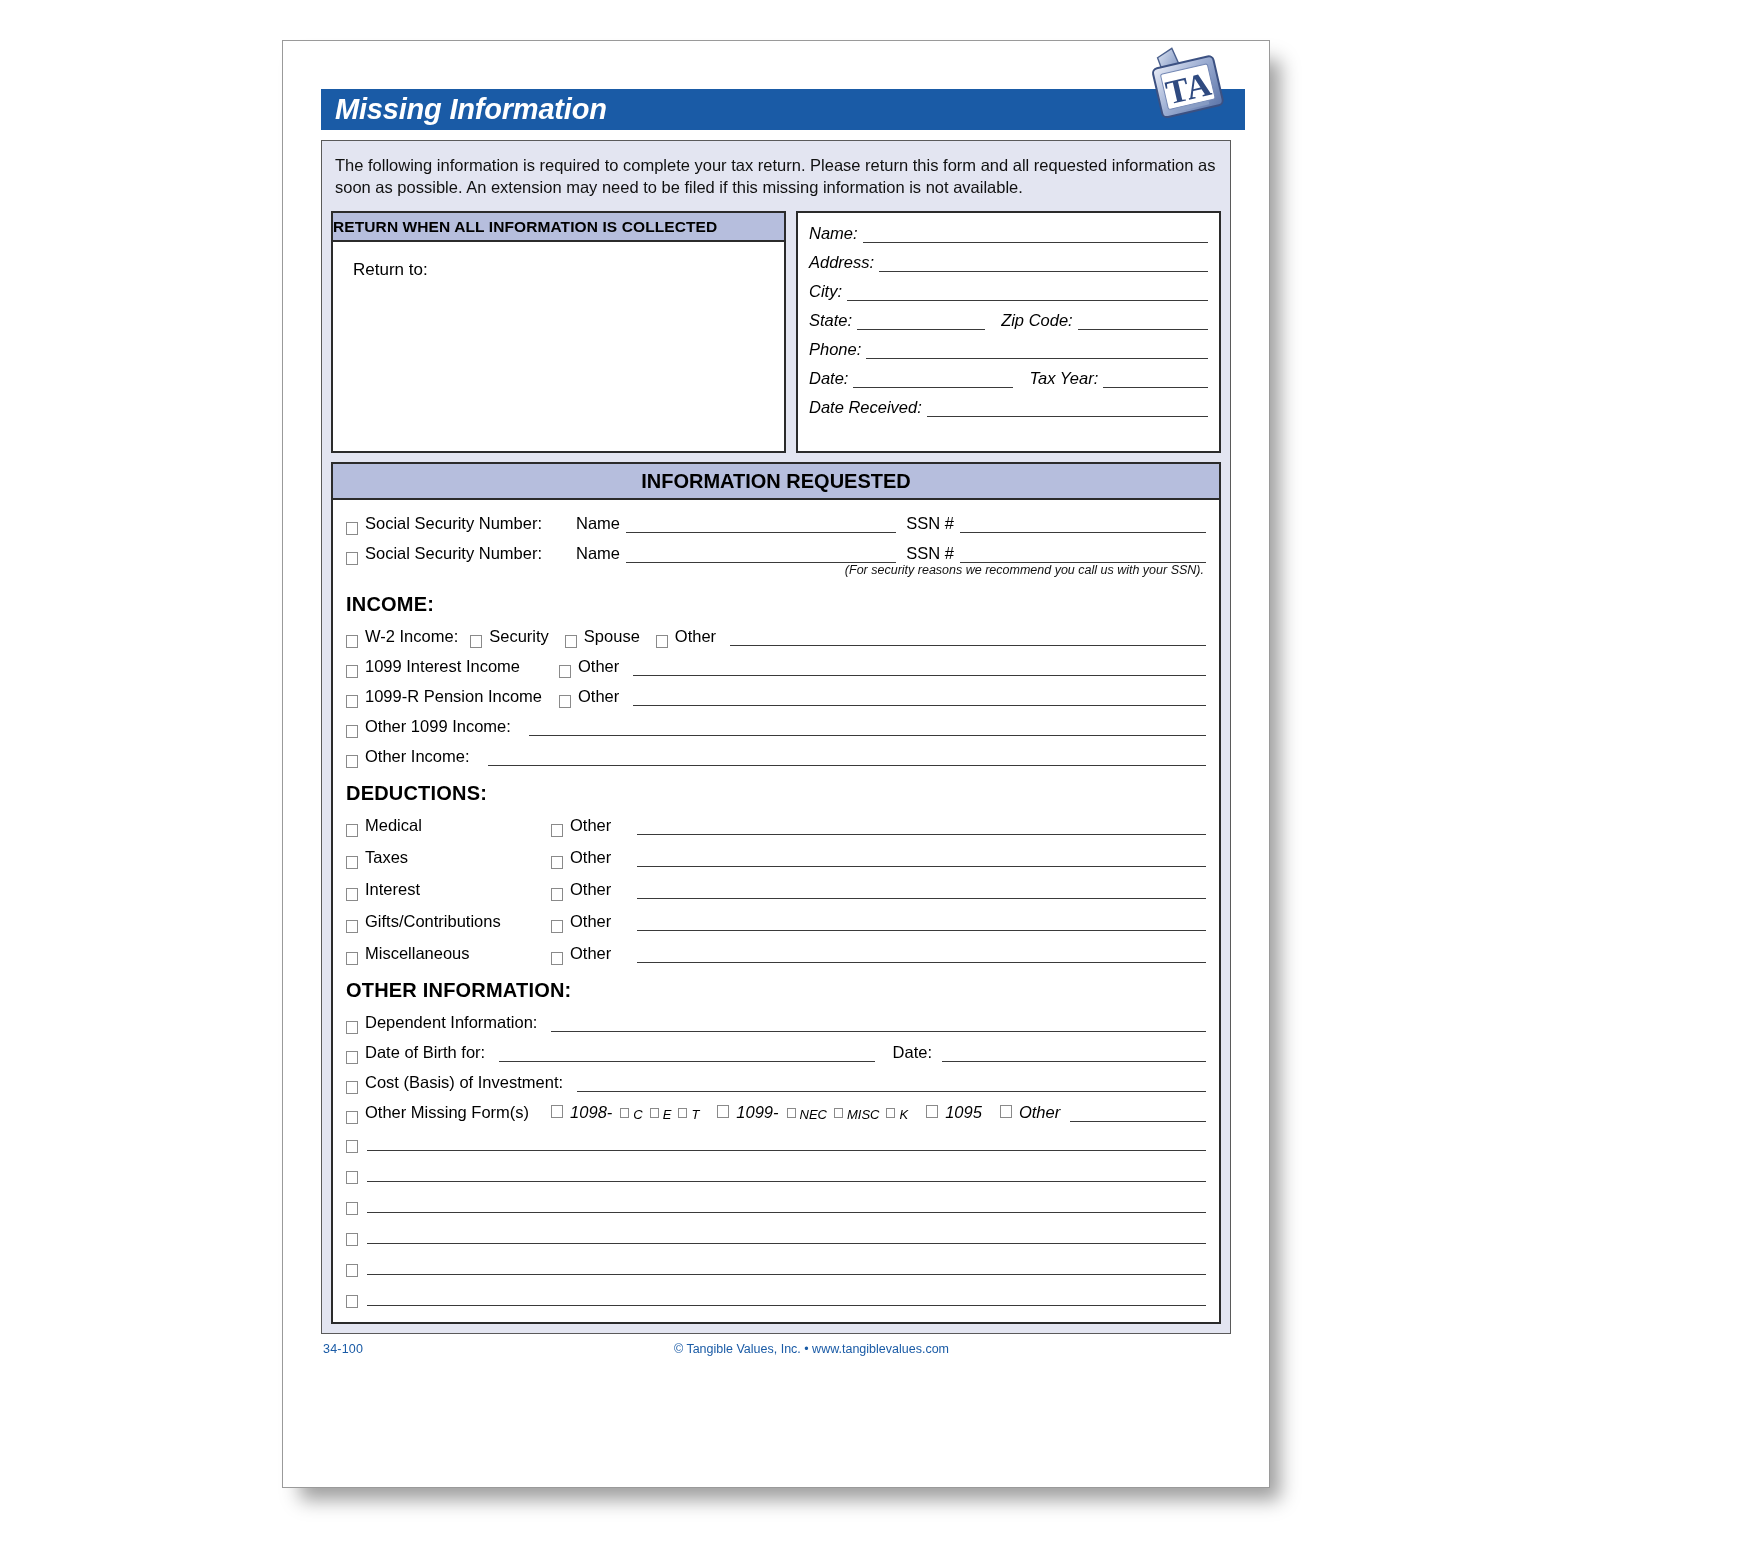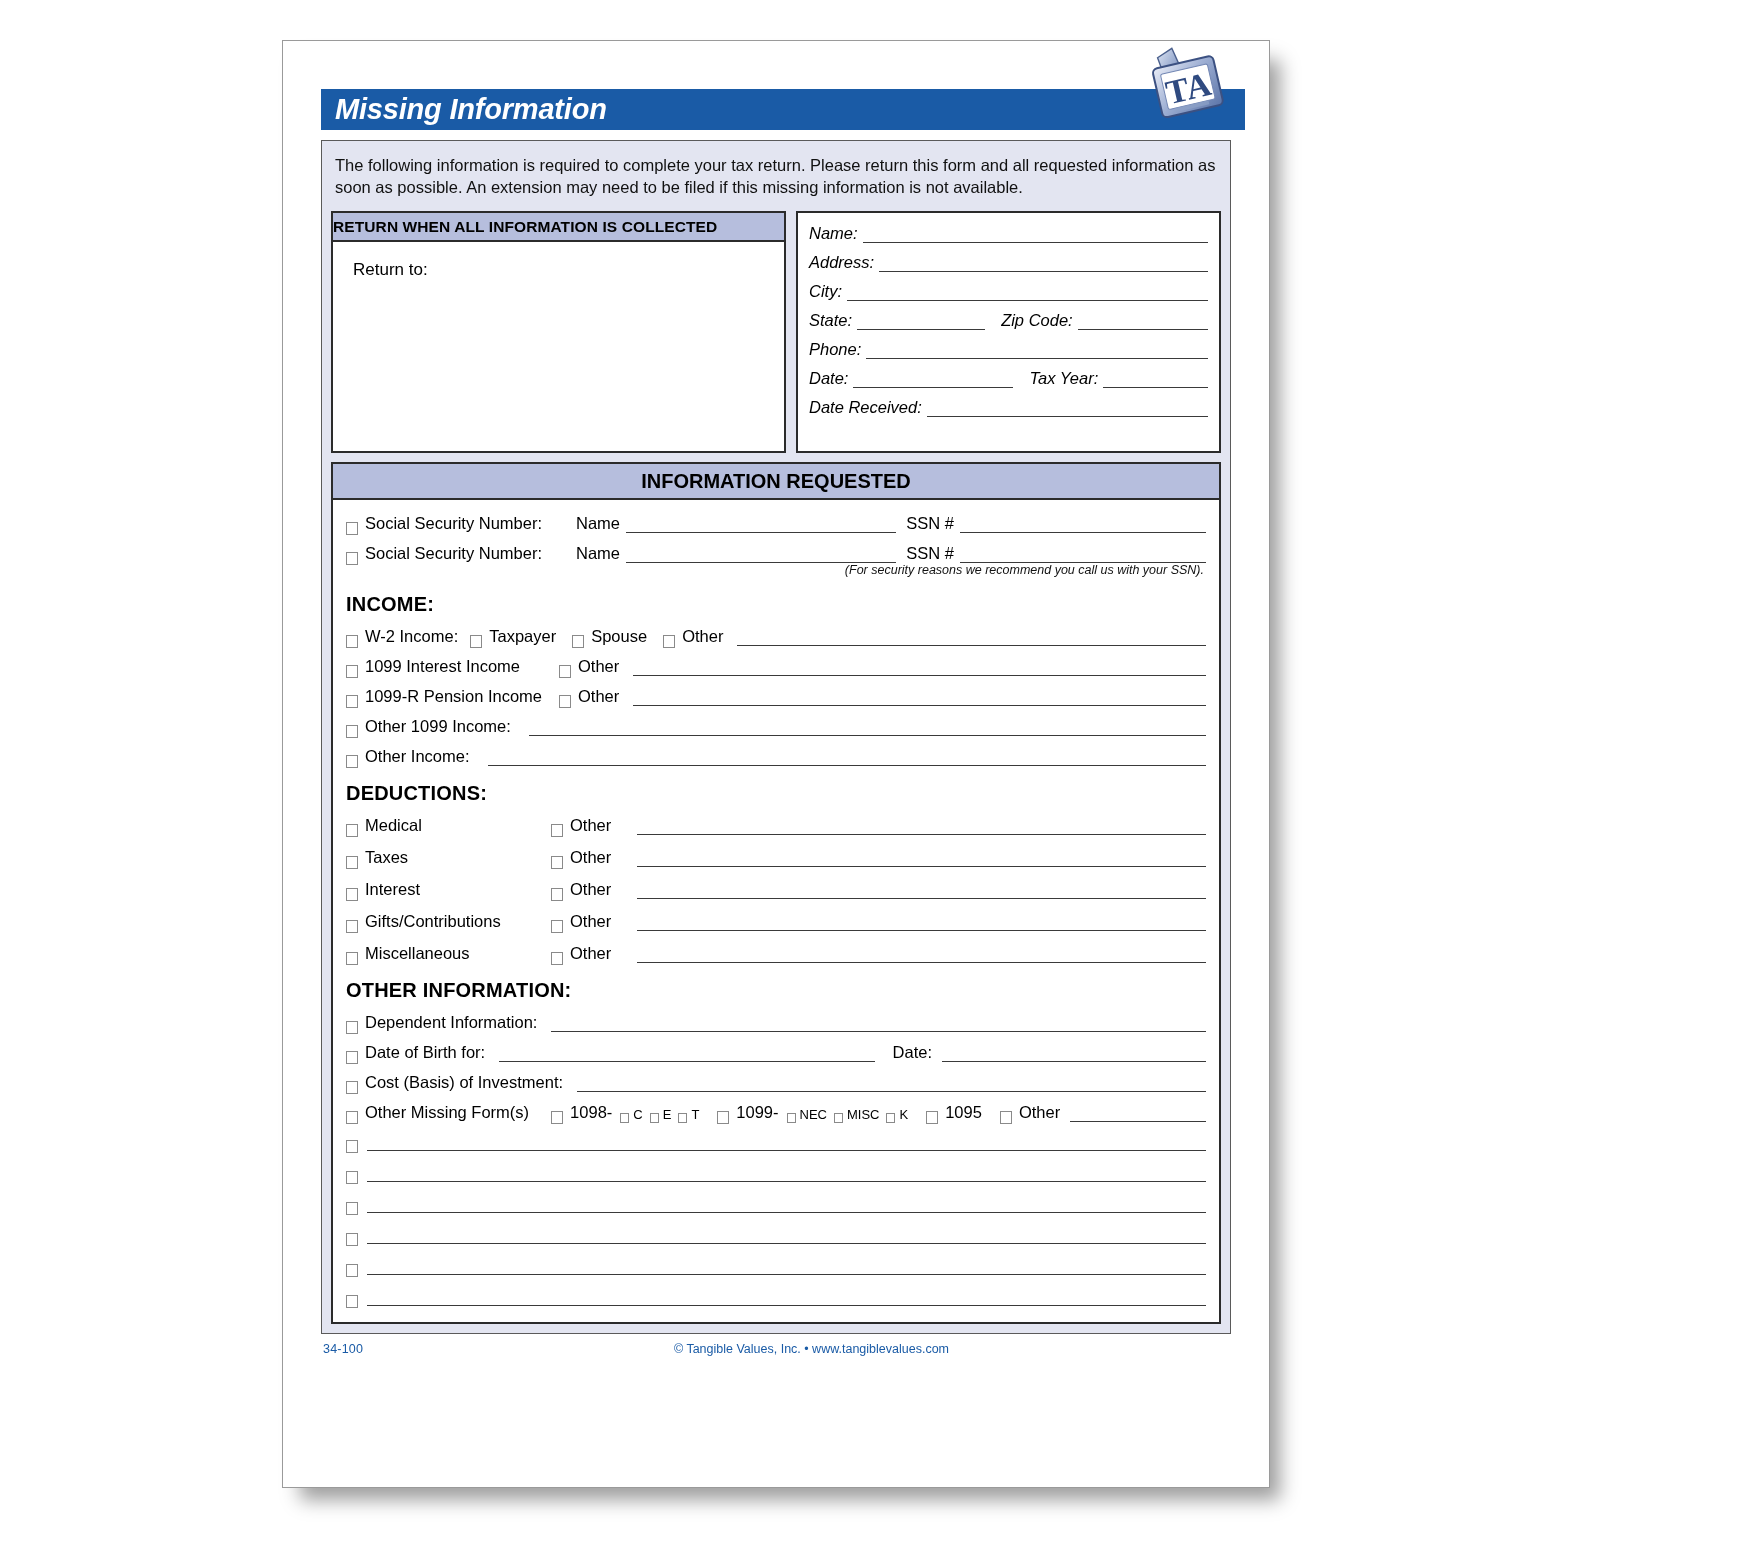--- a/index.html
+++ b/index.html
@@ -224,22 +224,22 @@
 
   .section-head {
     font-weight: bold;
     font-size: 20px;
     margin: 16px 0 11px 0;
     letter-spacing: 0.2px;
   }
 
   .inline-cb {
     display: inline-flex;
-    align-items: flex-end;
     white-space: nowrap;
+    font-style: italic;
   }
 
   
   .ded-row {
     display: flex;
     align-items: flex-end;
     font-size: 16.5px;
     margin-bottom: 13px;
     white-space: nowrap;
   }
@@ -387,21 +387,21 @@
             </div>
 
             <div class="ssn-note">(For security reasons we recommend you call us with your SSN).</div>
 
             <div class="section-head">INCOME:</div>
 
             <div class="row">
               <span class="cb"></span>
               <span class="lbl" style="padding-right:12px;">W-2 Income:</span>
               <span class="cb"></span>
-              <span class="lbl" style="padding-right:16px;">Taxpayer</span>
+              <span class="lbl" style="padding-right:16px;">Security</span>
               <span class="cb"></span>
               <span class="lbl" style="padding-right:16px;">Spouse</span>
               <span class="cb"></span>
               <span class="lbl" style="padding-right:14px;">Other</span>
               <span class="line"></span>
             </div>
 
             <div class="row">
               <span class="cb"></span>
               <span class="lbl" style="width:190px;">1099 Interest Income</span>

